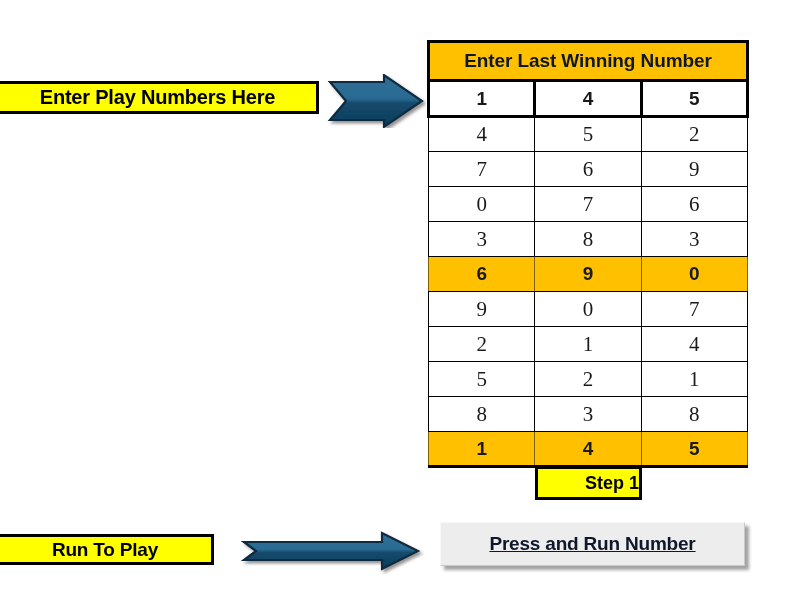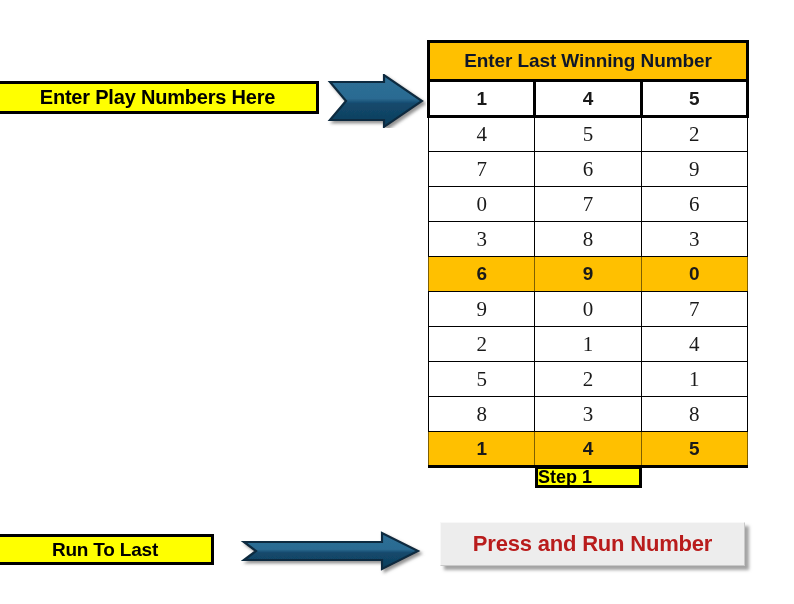--- a/index.html
+++ b/index.html
@@ -123,27 +123,27 @@
   #number-table tbody tr.row-highlight.row-last td {
     border-bottom: 3px solid #000000;
   }
 
   
   #step-box {
     position: absolute;
     left: 535px;
     top: 466px;
     width: 107px;
-    height: 22px;
+    height: 34px;
     background: #FFFF00;
     border: 3px solid #000000;
     box-sizing: border-box;
     display: flex;
     align-items: center;
-    justify-content: flex-start;
+    justify-content: flex-end;
     font-size: 18px;
     font-weight: bold;
     color: #000000;
   }
 
   
   #run-button {
     position: absolute;
     left: 440px;
     top: 522px;
@@ -155,37 +155,38 @@
     border-right: 1px solid #c9c9c9;
     border-bottom: 1px solid #c9c9c9;
     box-sizing: border-box;
     box-shadow: 4px 4px 3px rgba(90,90,90,0.55);
     display: flex;
     align-items: center;
     justify-content: center;
     cursor: pointer;
   }
   #run-button-label {
-    color: #b91c1c;
-    font-size: 22px;
-    font-weight: bold;
+    color: #0f172a;
+    font-size: 19px;
+    font-weight: bold;
+    text-decoration: underline;
     letter-spacing: -0.2px;
   }
 </style>
 </head>
 <body>
 
 <div class="stage">
 
   <div class="yellow-label" id="label-enter">
     <span>Enter Play Numbers Here</span>
   </div>
 
   <div class="yellow-label" id="label-run">
-    <span>Run To Last</span>
+    <span>Run To Play</span>
   </div>
 
   <div class="arrow-wrap" id="arrow-top">
     <svg viewBox="0 0 100 54" xmlns="http://www.w3.org/2000/svg">
       <defs>
         <linearGradient id="gradTop" x1="0" y1="0" x2="0" y2="1">
           <stop offset="0%" stop-color="#2E6F96"></stop>
           <stop offset="45%" stop-color="#2B6B92"></stop>
           <stop offset="55%" stop-color="#13496C"></stop>
           <stop offset="100%" stop-color="#0E3E5C"></stop>

